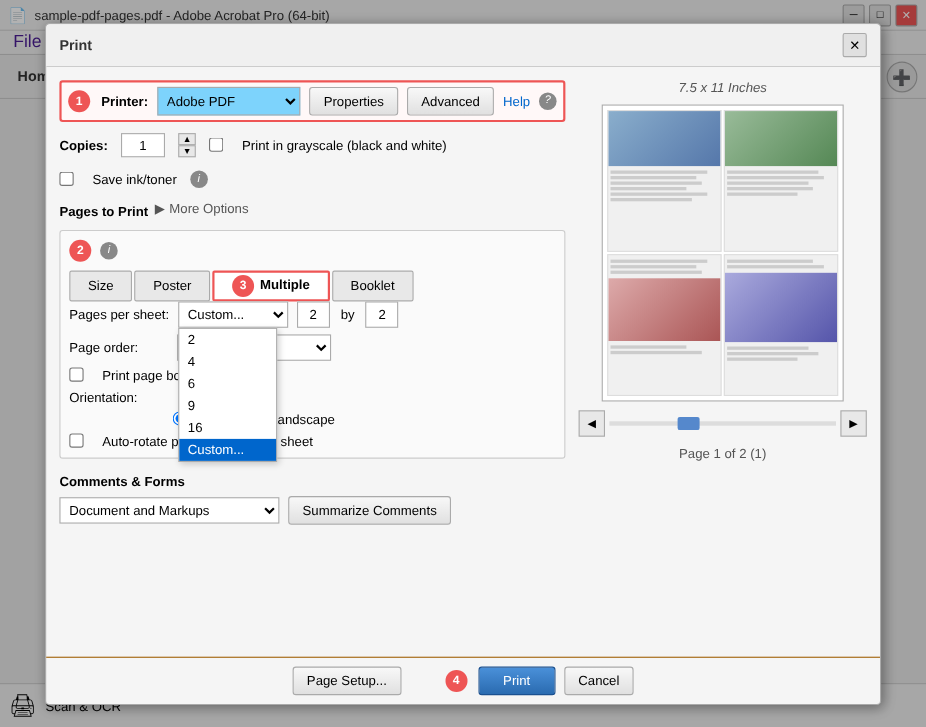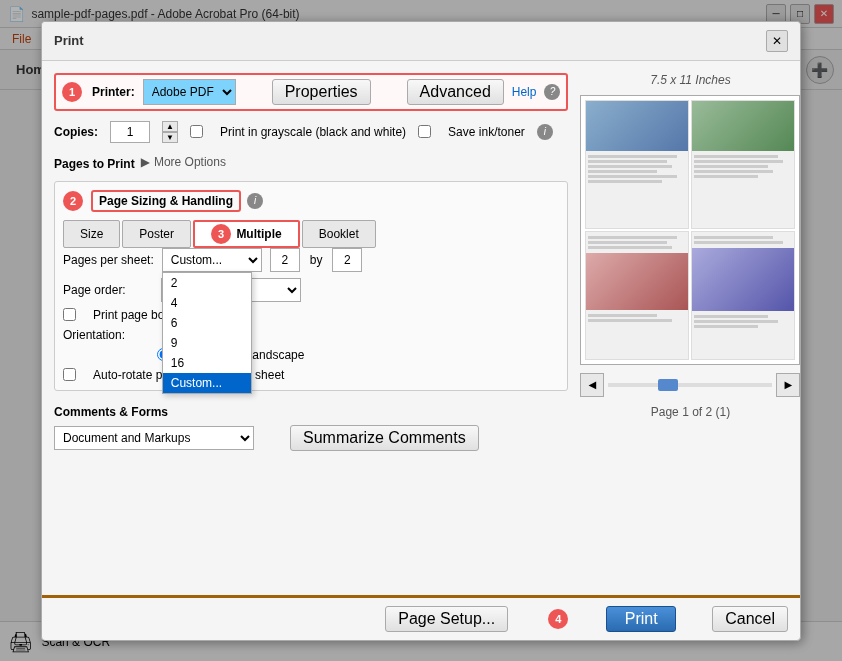--- a/index.html
+++ b/index.html
@@ -36,21 +36,21 @@
     
     .menubar {
       background: #f0f0f0;
       border-bottom: 1px solid #ccc;
       padding: 2px 8px;
       display: flex;
       align-items: center;
       height: 22px;
       gap: 16px;
     }
-    .menubar-item { font-size: 12px; color: #c2410c; cursor: pointer; padding: 2px 4px; }
+    .menubar-item { font-size: 16px; color: #4c1d95; cursor: pointer; padding: 2px 4px; }
 
     
     .app-content {
       background: #e8e8e8;
       height: 40px;
       display: flex;
       align-items: center;
       padding: 0 8px;
       border-bottom: 1px solid #ccc;
       position: relative;
@@ -140,27 +140,26 @@
       height: 26px;
       font-size: 12px;
       border: 1px solid #aaa;
       background: #7dd3fc;
       padding: 0 4px;
     }
 
     .btn {
       height: 26px;
       padding: 0 12px;
-      font-size: 16px;
+      font-size: 12px;
       background: linear-gradient(to bottom, #f8f8f8, #e0e0e0);
       border: 1px solid #aaa;
       cursor: pointer;
       border-radius: 3px;
       white-space: nowrap;
-      margin-left: 28px;
     }
     .btn-primary {
       background: linear-gradient(to bottom, #4a90d9, #2a6bb0);
       color: white;
       border-color: #1a5090;
     }
 
     .help-link { color: #0066cc; font-size: 12px; cursor: pointer; margin-left: auto; }
     .copies-label { font-size: 12px; font-weight: 600; }
     .copies-input {
@@ -302,23 +301,23 @@
     .comments-section {
       display: flex;
       flex-direction: column;
       gap: 6px;
     }
 
     
     .dialog-footer {
       display: flex;
       align-items: center;
-      justify-content: flex-end;
+      justify-content: center;
       padding: 8px 12px;
-      border-top: 3px solid #a16207;
+      border-top: 1px solid #a16207;
       gap: 40px;
     }
 
     
     .preview-container {
       width: 220px;
       height: 270px;
       border: 1px solid #aaa;
       background: white;
       position: relative;
@@ -487,21 +486,20 @@
             <div class="section-header">Pages to Print</div>
             <div class="more-options">
               <span>▶</span>
               <span>More Options</span>
             </div>
           </div>
 
           <div class="sizing-section">
             <div class="sizing-header-row">
               <span class="badge">2</span>
-              <span class="section-bordered">Page Sizing &amp; Handling</span>
               <span class="info-icon">i</span>
             </div>
             <div class="tab-row">
               <button class="tab-btn">Size</button>
               <button class="tab-btn">Poster</button>
               <button class="tab-btn highlighted active">
                 <span class="badge">3</span>
                 <span>Multiple</span>
               </button>
               <button class="tab-btn">Booklet</button>

